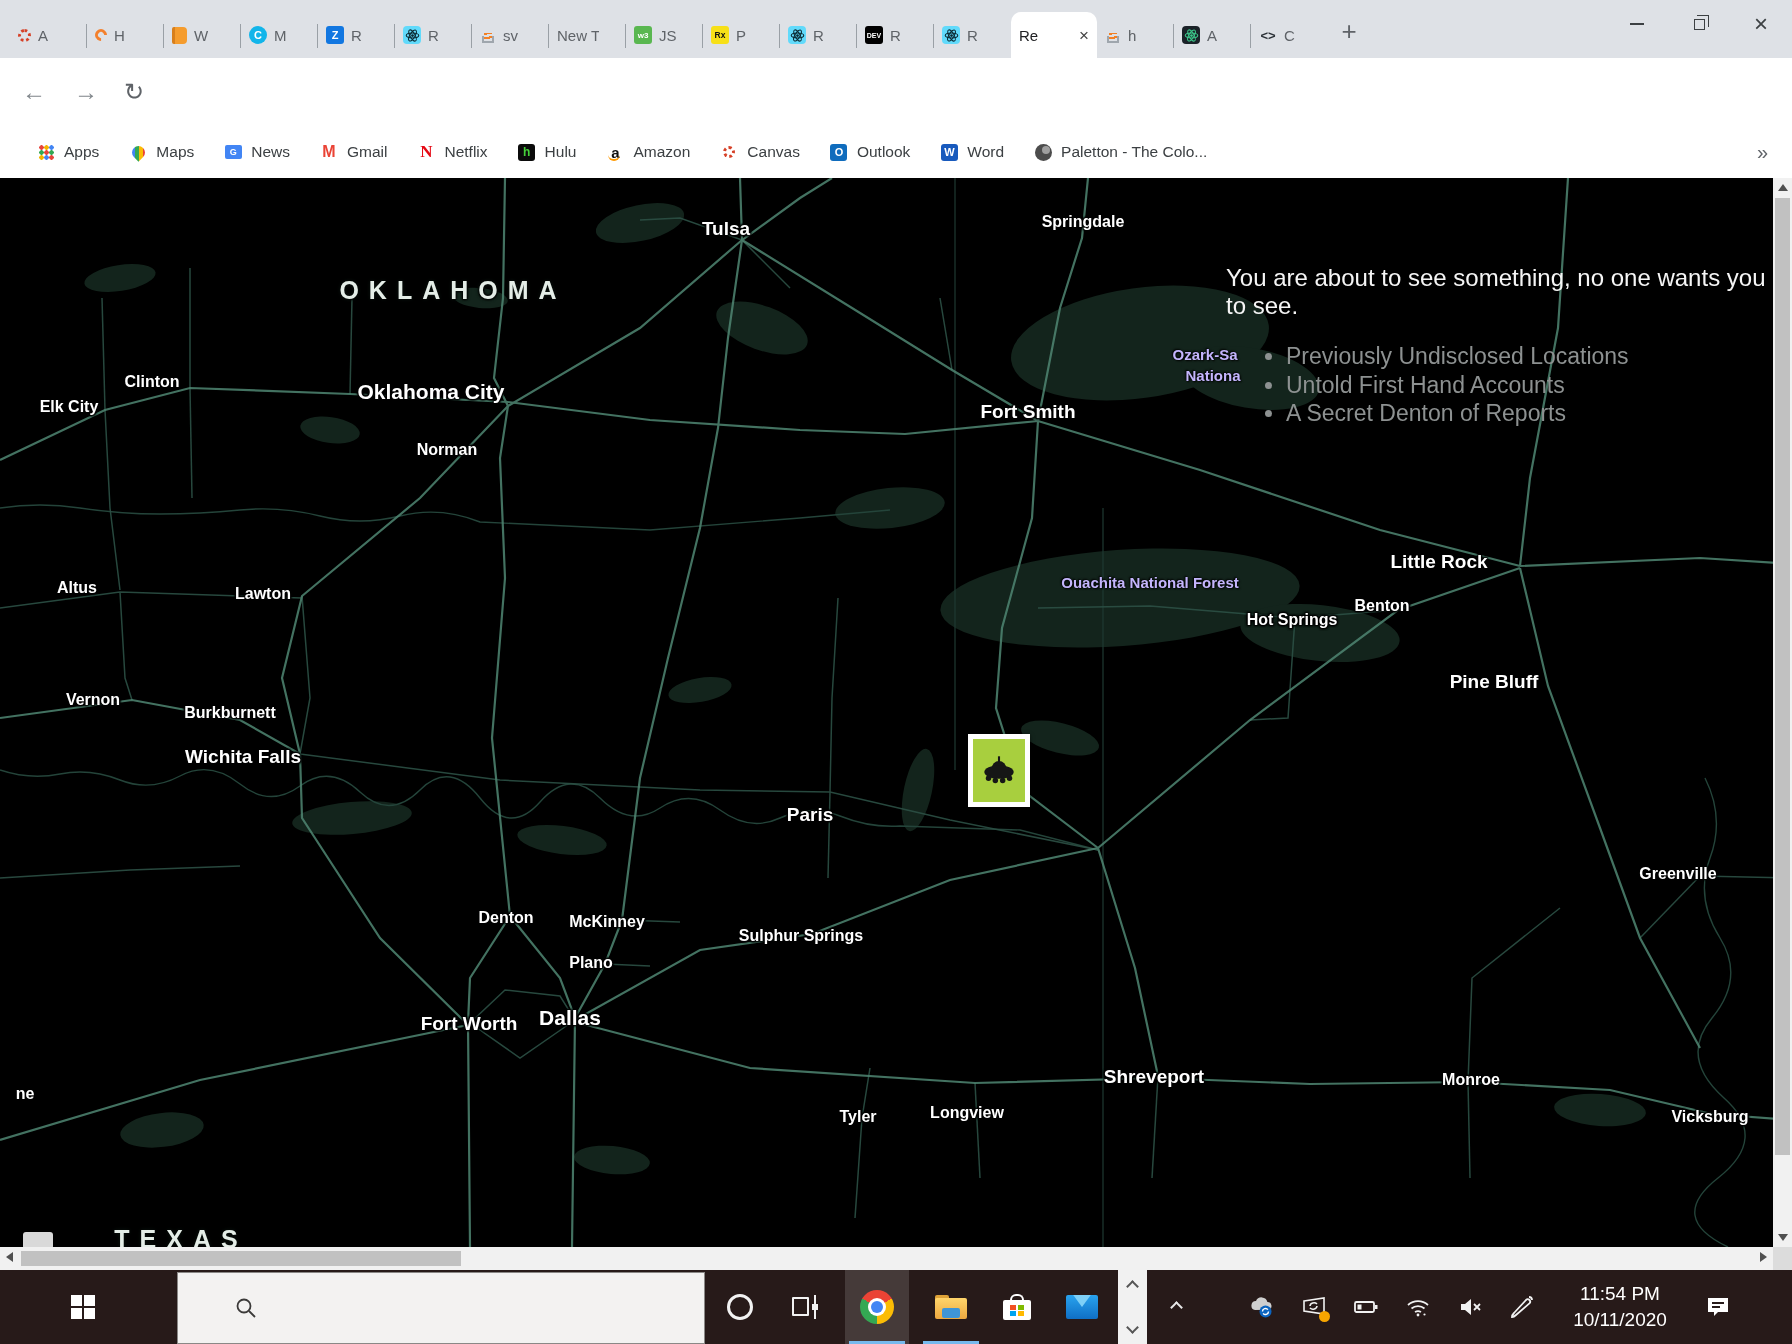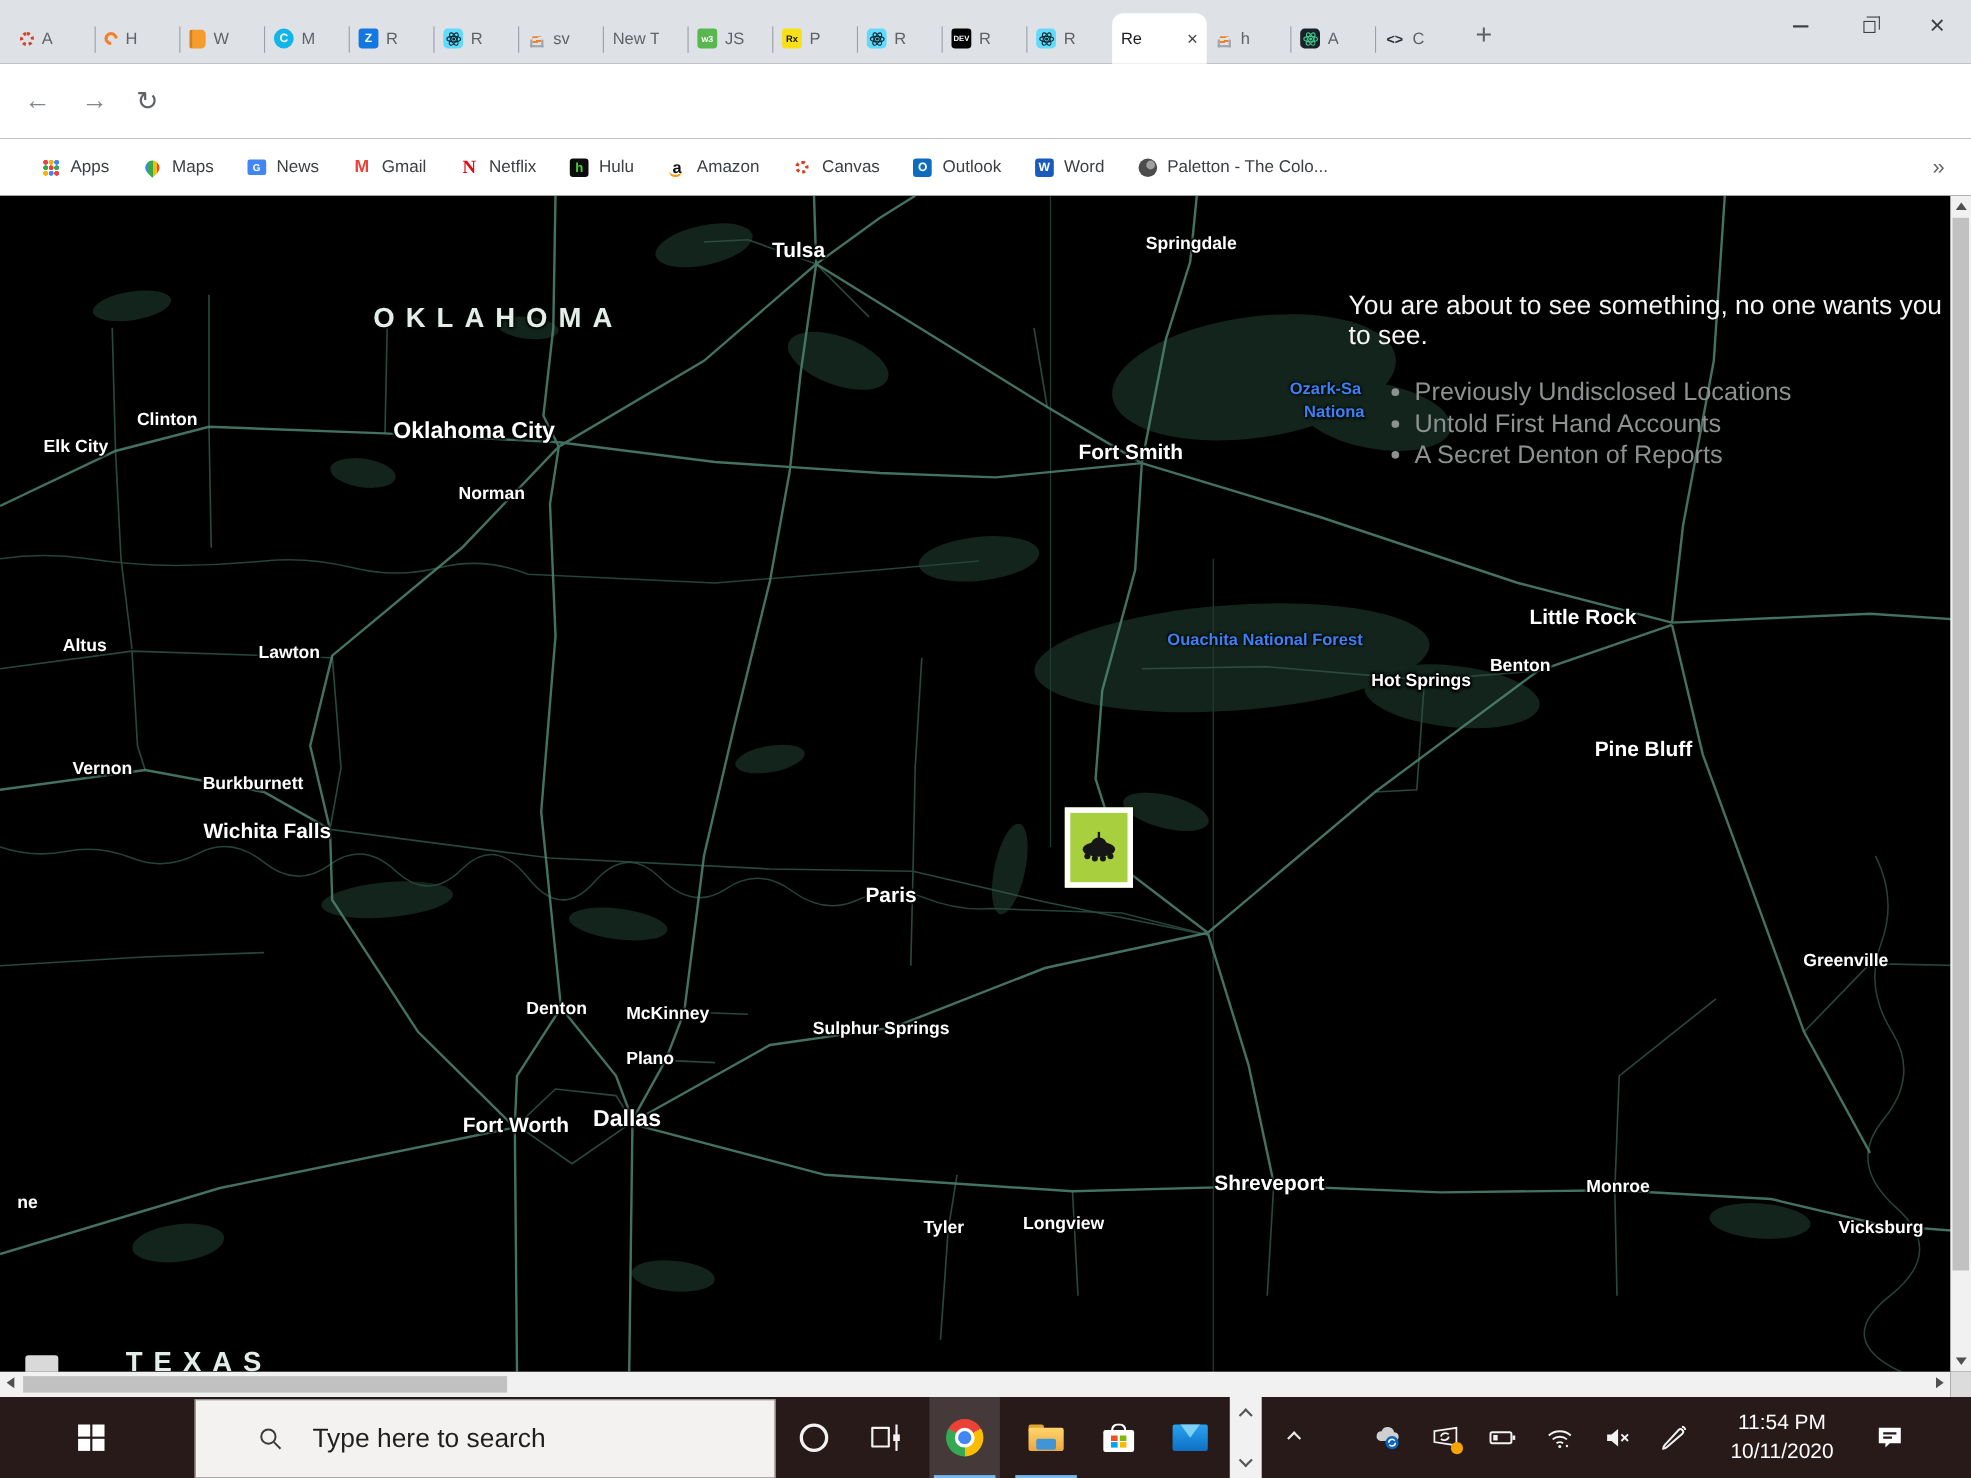--- a/index.html
+++ b/index.html
@@ -97,21 +97,21 @@
 
   
   .viewport { position:absolute; left:0; top:178px; width:1792px; height:1069px; background:#000; overflow:hidden; }
   .map-label { position:absolute; transform:translate(-50%,-50%); white-space:nowrap; font-weight:bold; color:#fff;
                text-shadow:0 0 3px #000,0 0 3px #000,1px 1px 2px #000,-1px -1px 2px #000,1px -1px 2px #000,-1px 1px 2px #000; }
   .map-label.city { font-size:19px; }
   .map-label.city-lg { font-size:21px; }
   .map-label.town { font-size:16px; }
   .map-label.state { font-size:25px; letter-spacing:10px; color:#e4ede7;
                      text-shadow:0 0 4px #17302577,1px 1px 2px #000,-1px -1px 2px #000,1px -1px 2px #000,-1px 1px 2px #000; }
-  .map-label.forest { font-size:15px; color:#3b82f6; font-weight:bold;
+  .map-label.forest { font-size:15px; color:#c4b5fd; font-weight:bold;
                       text-shadow:1px 1px 2px #000,-1px -1px 2px #000; }
 
   .ufo-marker { position:absolute; left:968px; top:556px; width:62px; height:73px; background:#a8cf3e;
                 border:5px solid #fff; box-shadow:0 1px 4px rgba(0,0,0,.6); display:flex; align-items:center; justify-content:center; }
 
   .map-attribution { position:absolute; left:23px; top:1054px; width:30px; height:17px; background:#ffffffd9; border-radius:3px; }
 
   
   .welcome { position:absolute; left:1226px; top:60px; width:540px; color:#fff; }
   .welcome h1 { font-size:37px; font-weight:bold; letter-spacing:0; }
@@ -580,21 +580,20 @@
         <span></span>
         <span></span>
       </span>
   </div>
 
   <div class="tsearch">
     <svg width="24" height="24" viewBox="0 0 24 24" fill="none" stroke="#3b3a39" stroke-width="1.8">
       <circle cx="10" cy="10" r="6.5"></circle>
         <path d="M15 15 L21 21"></path>
     </svg>
-    <input type="text" placeholder="Type here to search" style="">
   </div>
 
   <div class="tbtn" style="left:708px;">
       <span class="cortana-ring"></span>
     </div>
   <div class="tbtn" style="left:773px;">
     <span class="taskview">
         <i></i>
         <b></b>
         <u></u>

